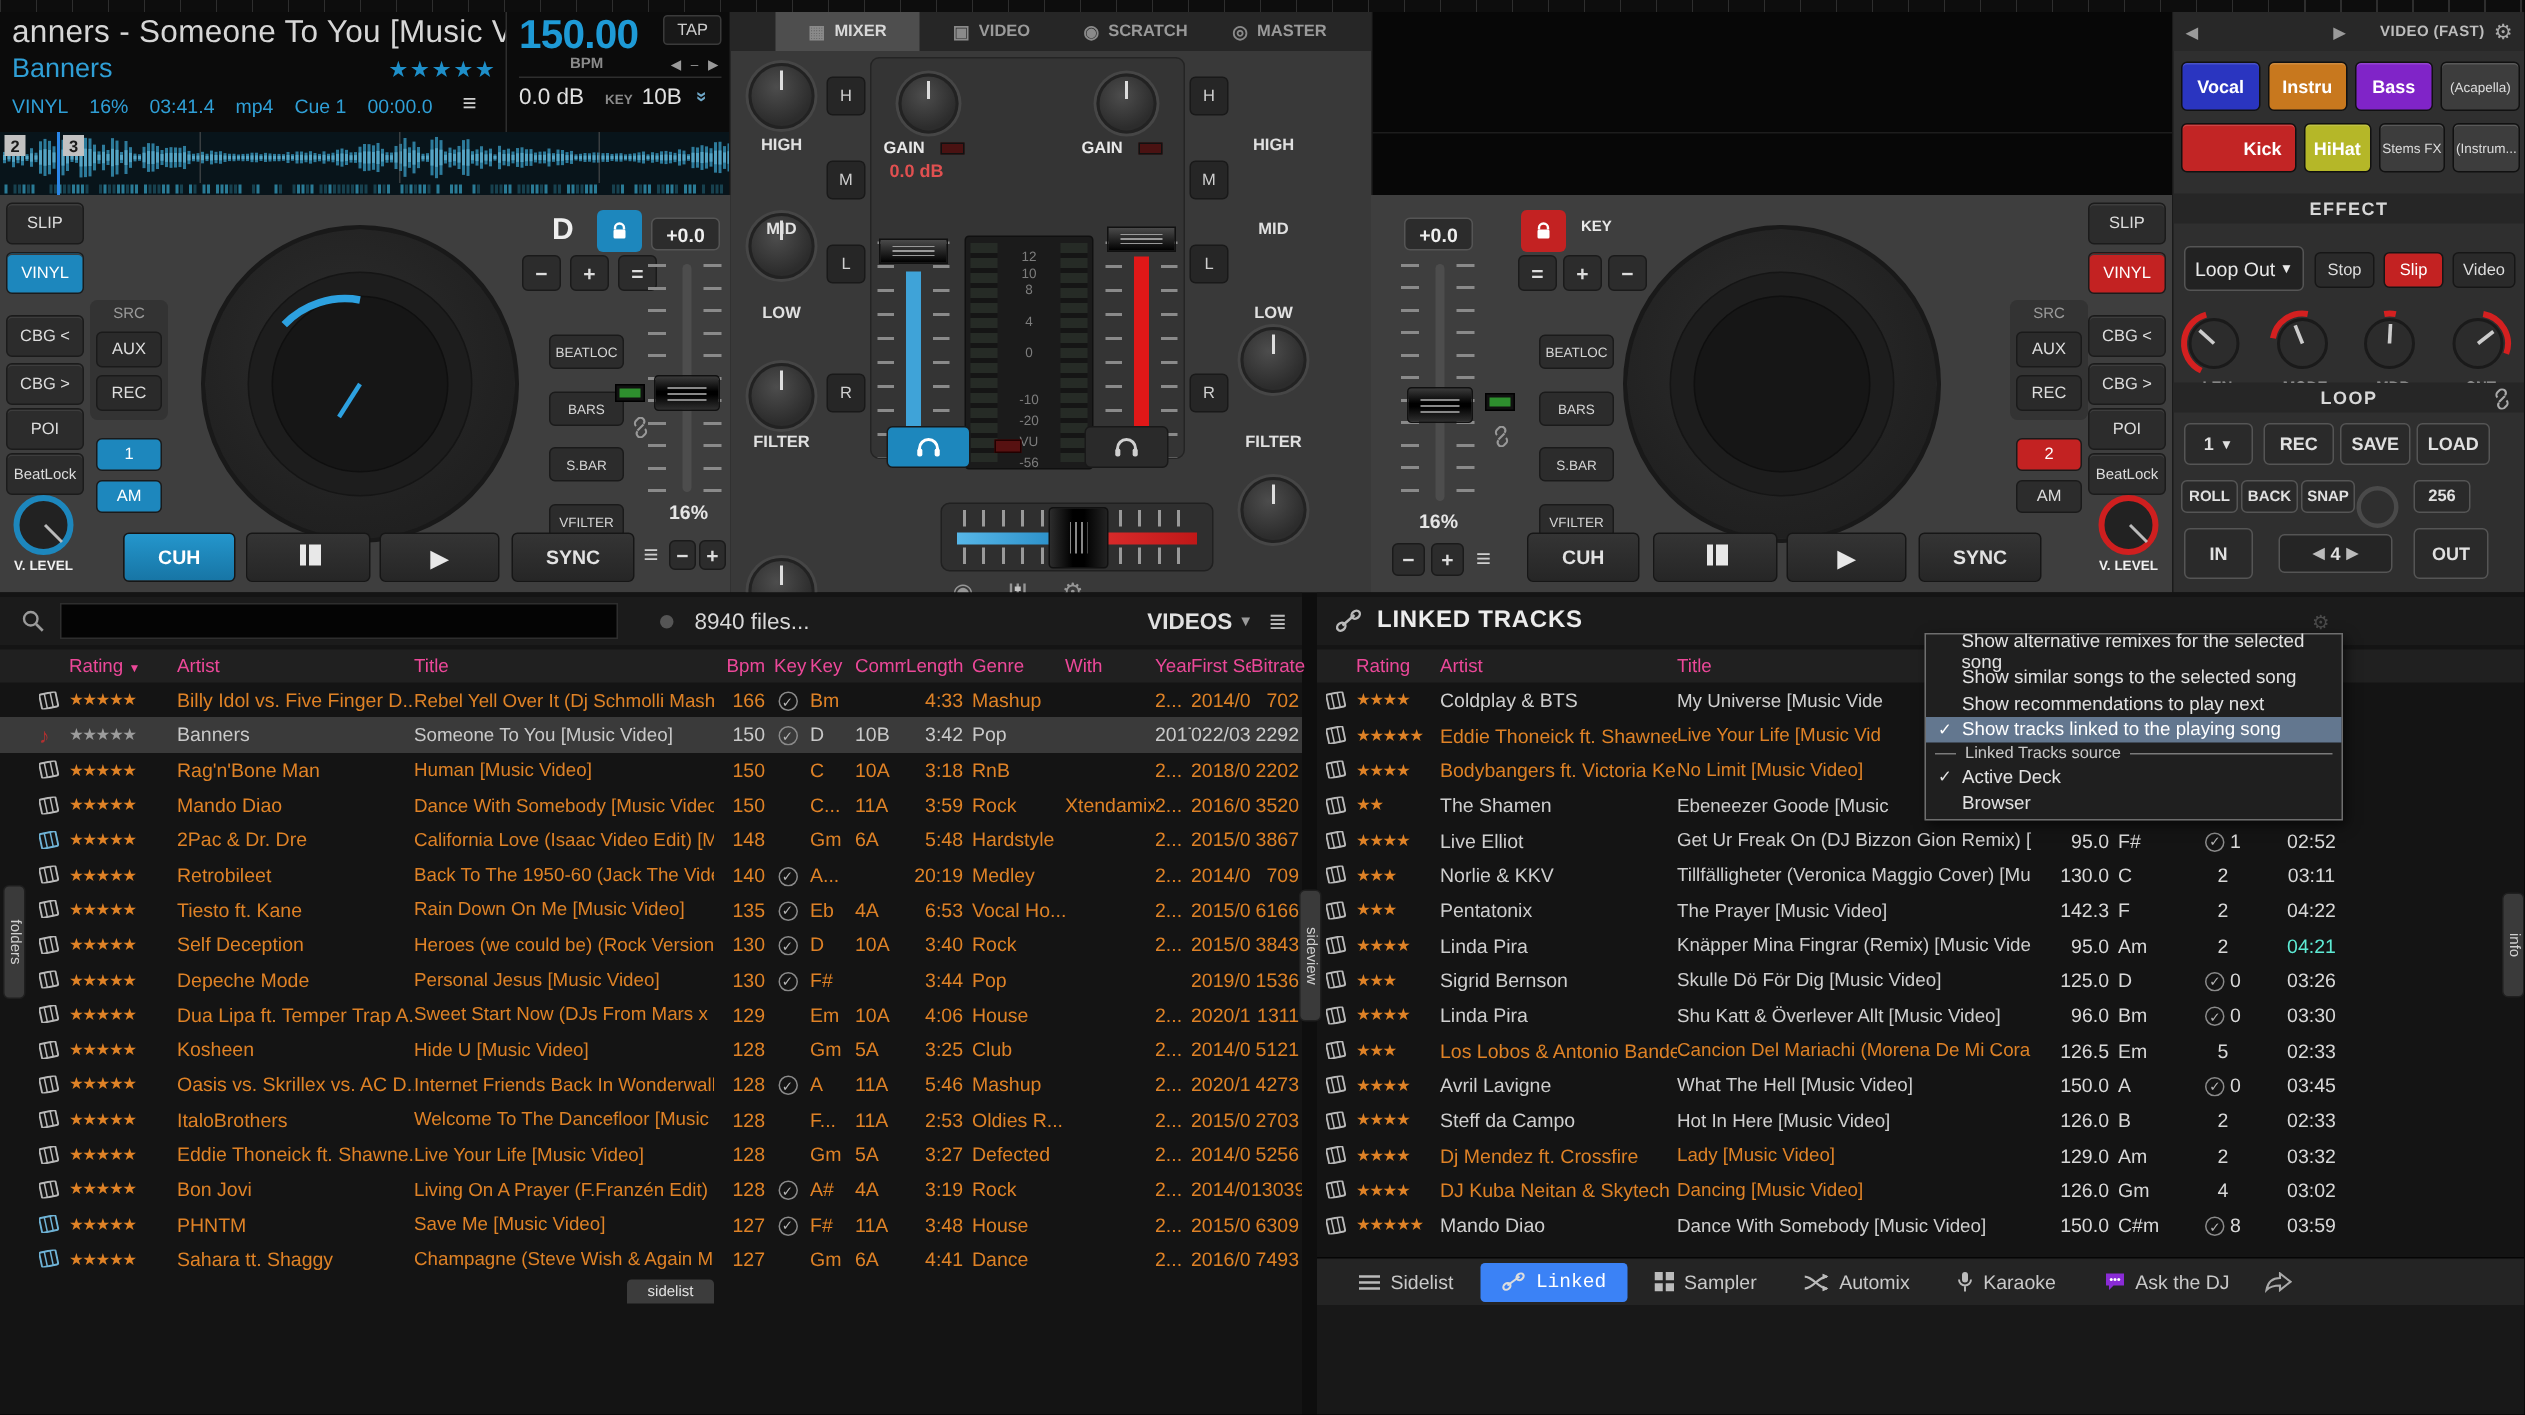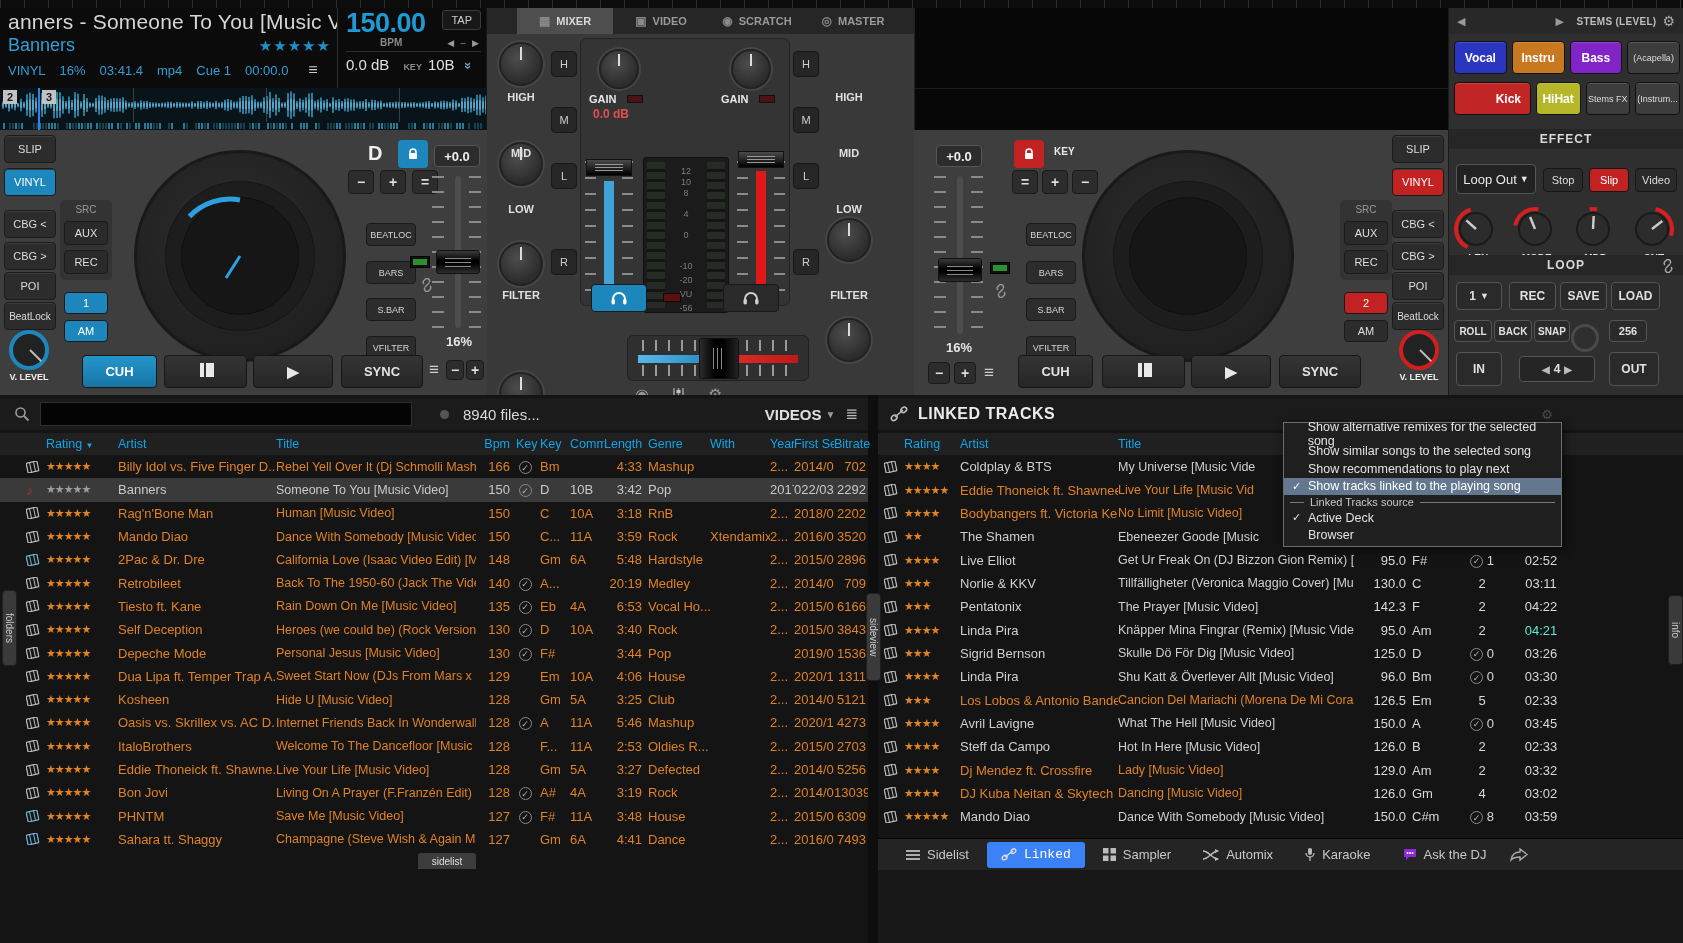--- a/index.html
+++ b/index.html
@@ -157,21 +157,21 @@
   #browser { left:0; top:395px; width:1683px; height:548px; background:#0e0e0e; }
   #bleft { position:absolute; left:0; top:0; width:868px; height:548px; background:#141414; }
   #bright { position:absolute; left:878px; top:0; width:805px; height:548px; background:#141414; }
   .searchrow { position:absolute; left:0; right:0; top:3px; height:32px; background:#1b1b1b; display:flex; align-items:center; }
   #search-box { width:372px; height:24px; background:#040404; border:1px solid #2e2e2e; margin-left:40px; color:#ddd; font-size:13px; padding:0 6px; }
   #files-count { font-size:15px; color:#d8d8d8; margin-left:14px; }
   .cnt-dot { width:9px; height:9px; border-radius:50%; background:#555; margin-left:28px; }
   #videos-dd { margin-left:auto; display:flex; align-items:center; gap:4px; font-size:15px; font-weight:bold; color:#e0e0e0; margin-right:10px; }
   #videos-dd .chev { font-size:10px; color:#9a9a9a; }
   .view-ic { margin-right:10px; color:#bbb; font-size:15px; }
-  .thead { position:absolute; left:0; right:0; top:38px; height:22px; background:#202020; color:#0ea5e9; font-size:12.5px; }
+  .thead { position:absolute; left:0; right:0; top:38px; height:22px; background:#202020; color:#ec4899; font-size:12.5px; }
   .tbody { position:absolute; left:0; right:0; top:60px; bottom:0; overflow:hidden; }
   .lrow { display:grid; grid-template-columns:26px 20px 72px 158px 200px 34px 30px 30px 34px 44px 62px 60px 24px 40px 36px; align-items:center; height:23.3px; }
   .lrow > div { overflow:hidden; white-space:nowrap; }
   .rrow { display:grid; grid-template-columns:6px 20px 56px 158px 236px 52px 6px 40px 60px 58px 1fr; align-items:center; height:23.35px; }
   .rrow > div { overflow:hidden; white-space:nowrap; }
   .cell-r { text-align:right; } .cell-c { text-align:center; }
   .track-row { color:#df8226; font-size:13px; }
   .track-row .stars { color:#df8226; font-size:11px; letter-spacing:-1px; }
   .track-row.playing { background:#3a3a3a; color:#c9c9c9; }
   .track-row.playing .stars { color:#9c9c9c; }
@@ -970,21 +970,21 @@
     <div class="transport-btn" style="left:277px;top:225px;width:80px;">
         <span class="play-tri">▶</span>
       </div>
     <div class="transport-btn" style="left:365px;top:225px;width:82px;">SYNC</div>
   </section>
 
   <section id="fx" class="abs">
     <div id="stems-head">
       <span class="arrow">◀</span>
       <span class="arrow" style="margin-left:90px;">▶</span>
-      <span id="stems-title">STEMS (LEVEL)</span>
+      <span id="stems-title">VIDEO (FAST)</span>
       <span style="font-size:14px;color:#aaa;">⚙</span>
     </div>
     <div class="stem-row" id="stem-row1" style="top:33px;">
         <div class="stem-btn" style="background:#2a35c0;">Vocal</div>
         <div class="stem-btn" style="background:#c8781e;">Instru</div>
         <div class="stem-btn" style="background:#8024c8;">Bass</div>
         <div class="stem-btn small" style="background:#3d3d3d;">(Acapella)</div>
       </div>
     <div class="stem-row" id="stem-row2" style="top:74px;">
         <div class="stem-btn" style="background:#c22525;padding-left:32px;">Kick</div>
@@ -1203,21 +1203,21 @@
     <div style="font-size:12.5px;">California Love (Isaac Video Edit) [Mu...</div>
     <div class="cell-r">148</div>
     <div class="cell-c"></div>
     <div>Gm</div>
     <div>6A</div>
     <div class="cell-r" style="padding-right:6px;">5:48</div>
     <div>Hardstyle</div>
     <div></div>
     <div>2...</div>
     <div>2015/0...</div>
-    <div class="cell-r" style="padding-right:4px;">2896</div>
+    <div class="cell-r" style="padding-right:4px;">3867</div>
   </div>
           <div class="track-row lrow">
     <div></div>
     <div class="ftico">
               <svg width="13" height="12" viewBox="0 0 13 12" style="transform:rotate(-12deg)">
                 <rect x="1" y="1" width="11" height="10" rx="1" fill="none" stroke="#b9b9b9" stroke-width="1.3"></rect>
                 <line x1="4.5" y1="1" x2="4.5" y2="11" stroke="#b9b9b9" stroke-width="1"></line>
                 <line x1="8.5" y1="1" x2="8.5" y2="11" stroke="#b9b9b9" stroke-width="1"></line>
               </svg>
             </div>

